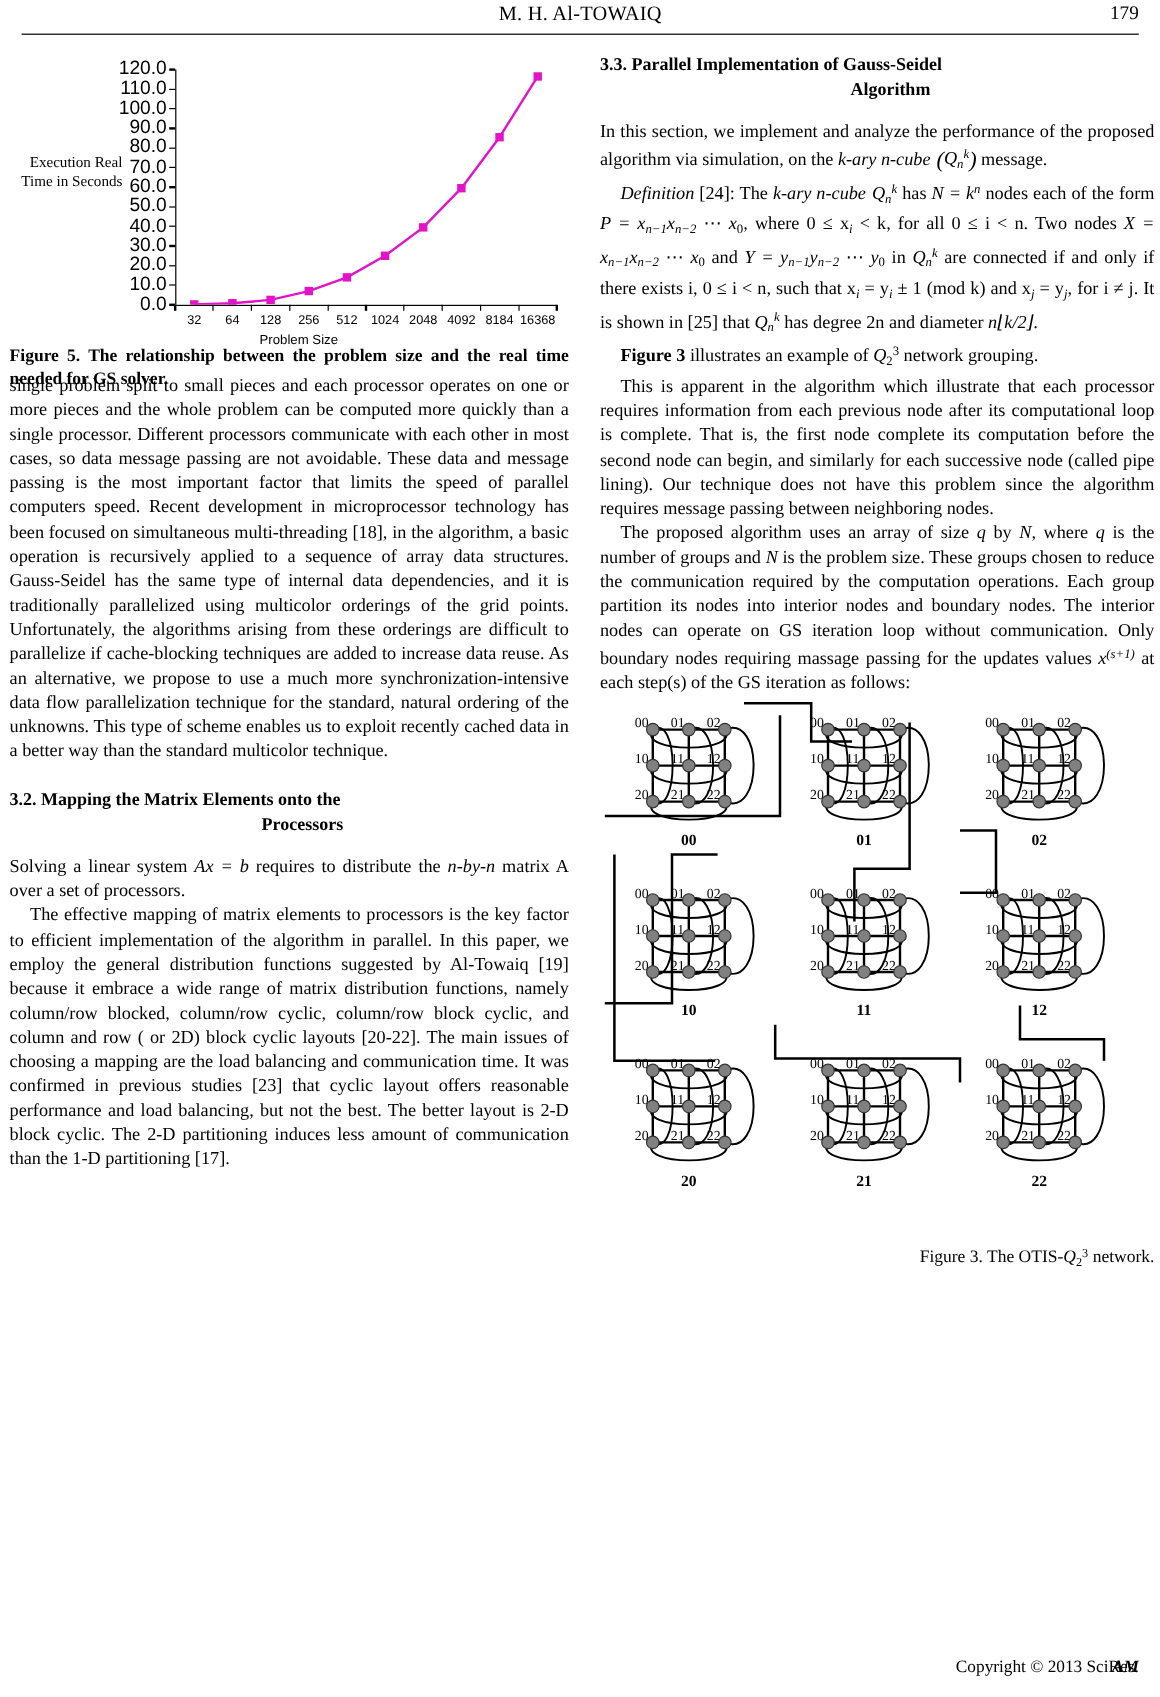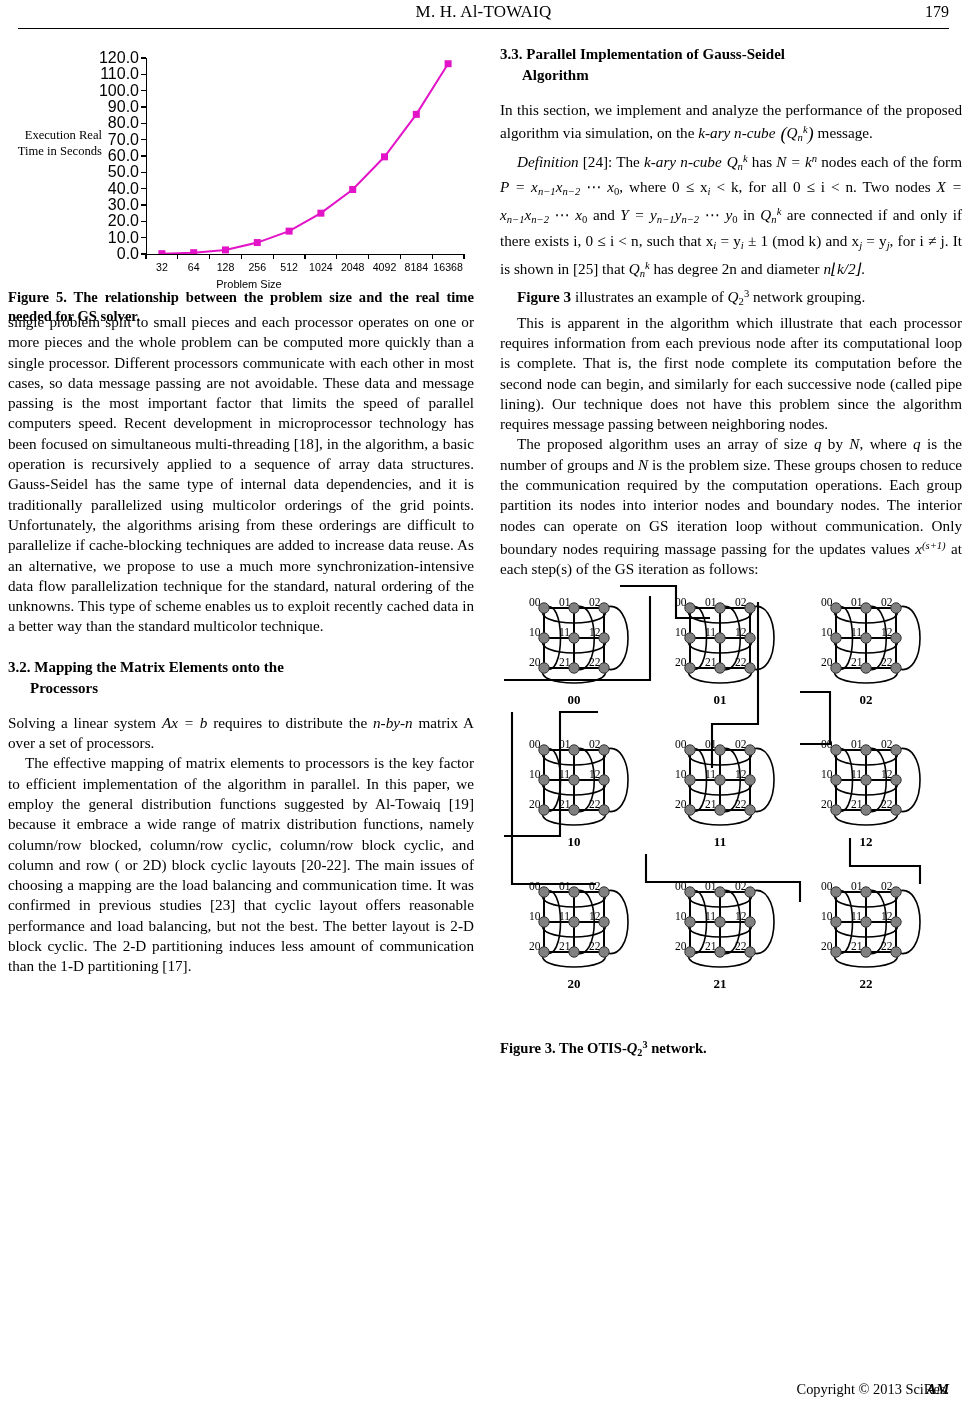--- a/index.html
+++ b/index.html
@@ -53,21 +53,21 @@
   }
   p.indent { text-indent: 17px; }
   .gap { height: 20px; }
 
   h3.head {
     font-size: 15px;
     font-weight: bold;
     line-height: 21px;
     margin: 0 0 14px 0;
   }
-  h3.head .cont { display: block; padding-left: 22px; }
+  h3.head .cont { display: block; padding-left: 22px; text-align: center; }
 
   
   .mi { font-style: italic; }
   .mvar { font-style: italic; font-family: "Liberation Serif", serif; }
   sub.m { font-size: 70%; font-style: italic; vertical-align: -0.28em; }
   sup.m { font-size: 70%; font-style: italic; vertical-align: 0.48em; }
   sub.mn { font-size: 70%; vertical-align: -0.28em; font-style: normal; }
   sup.mn { font-size: 70%; vertical-align: 0.48em; font-style: normal; }
   .qsym { font-style: italic; white-space: nowrap; }
   .paren-big { font-size: 1.22em; vertical-align: -0.12em; }
@@ -141,23 +141,23 @@
     font-weight: bold;
     line-height: 18.6px;
     text-align: justify;
   }
 
   
   .fig3 { position: relative; width: 462px; height: 480px; }
   .fig3cap {
     position: absolute;
     left: 0; bottom: 2px; width: 462px;
-    text-align: left;
+    text-align: right;
     font-size: 14.6px;
-    font-weight: bold;
+    font-weight: normal;
   }
 
   
   .footer {
     position: absolute;
     left: 18px; right: 18px; bottom: 16px;
     font-size: 14.4px;
     text-align: right;
   }
   .footer .right {

